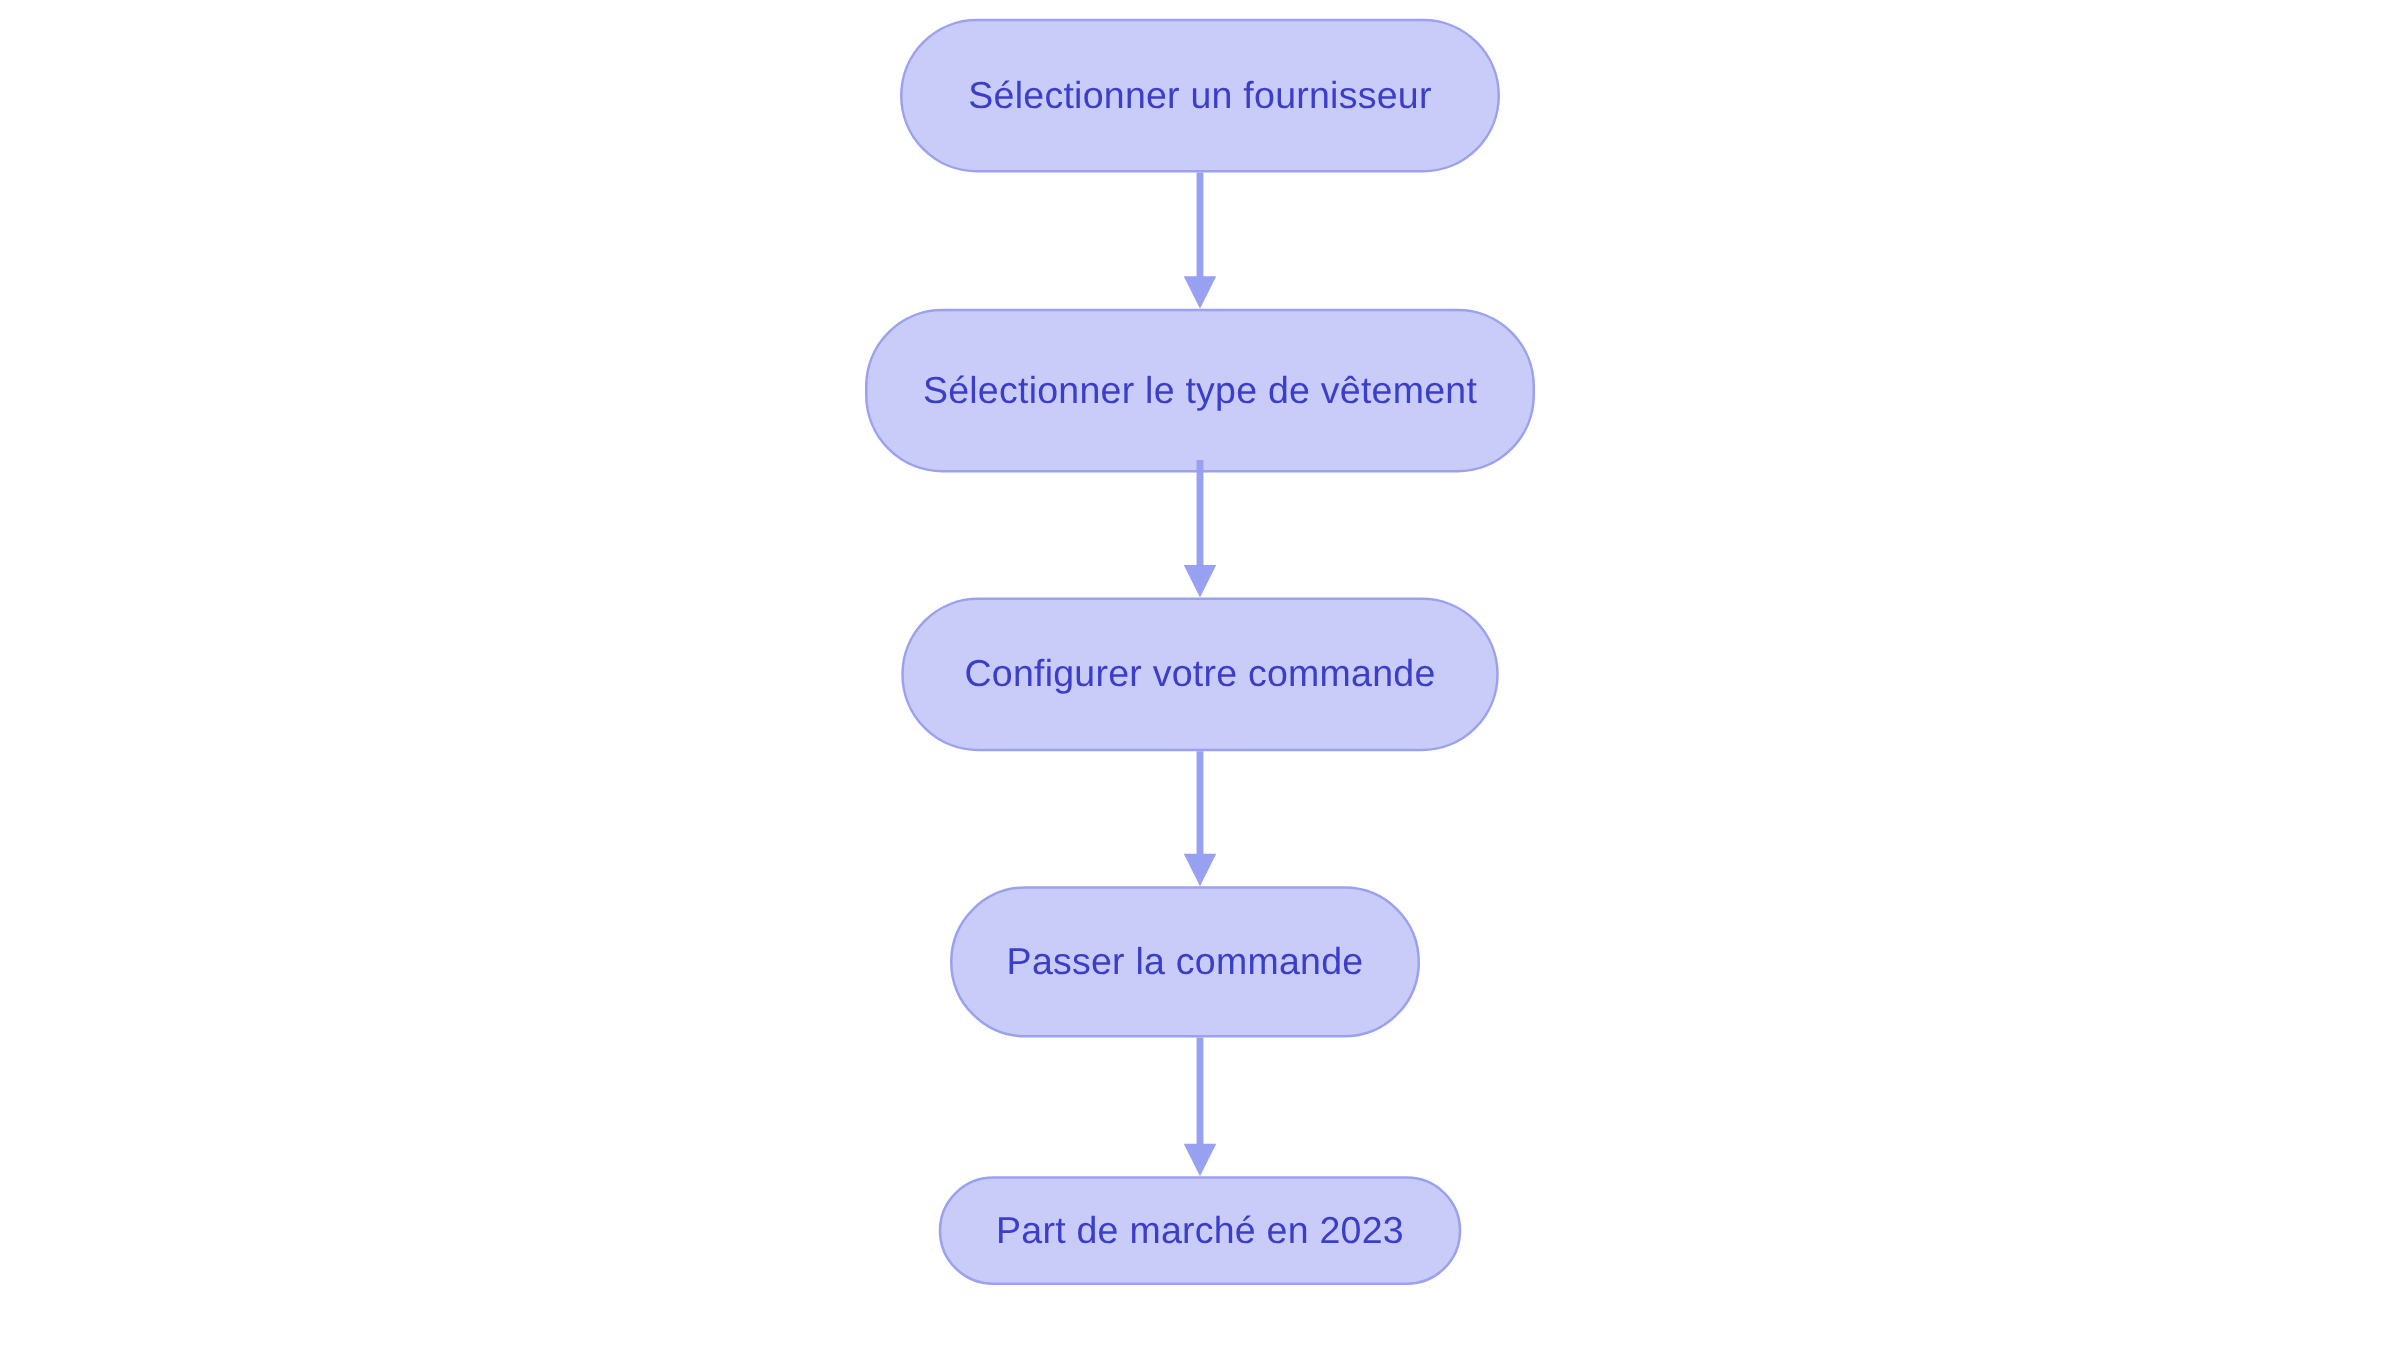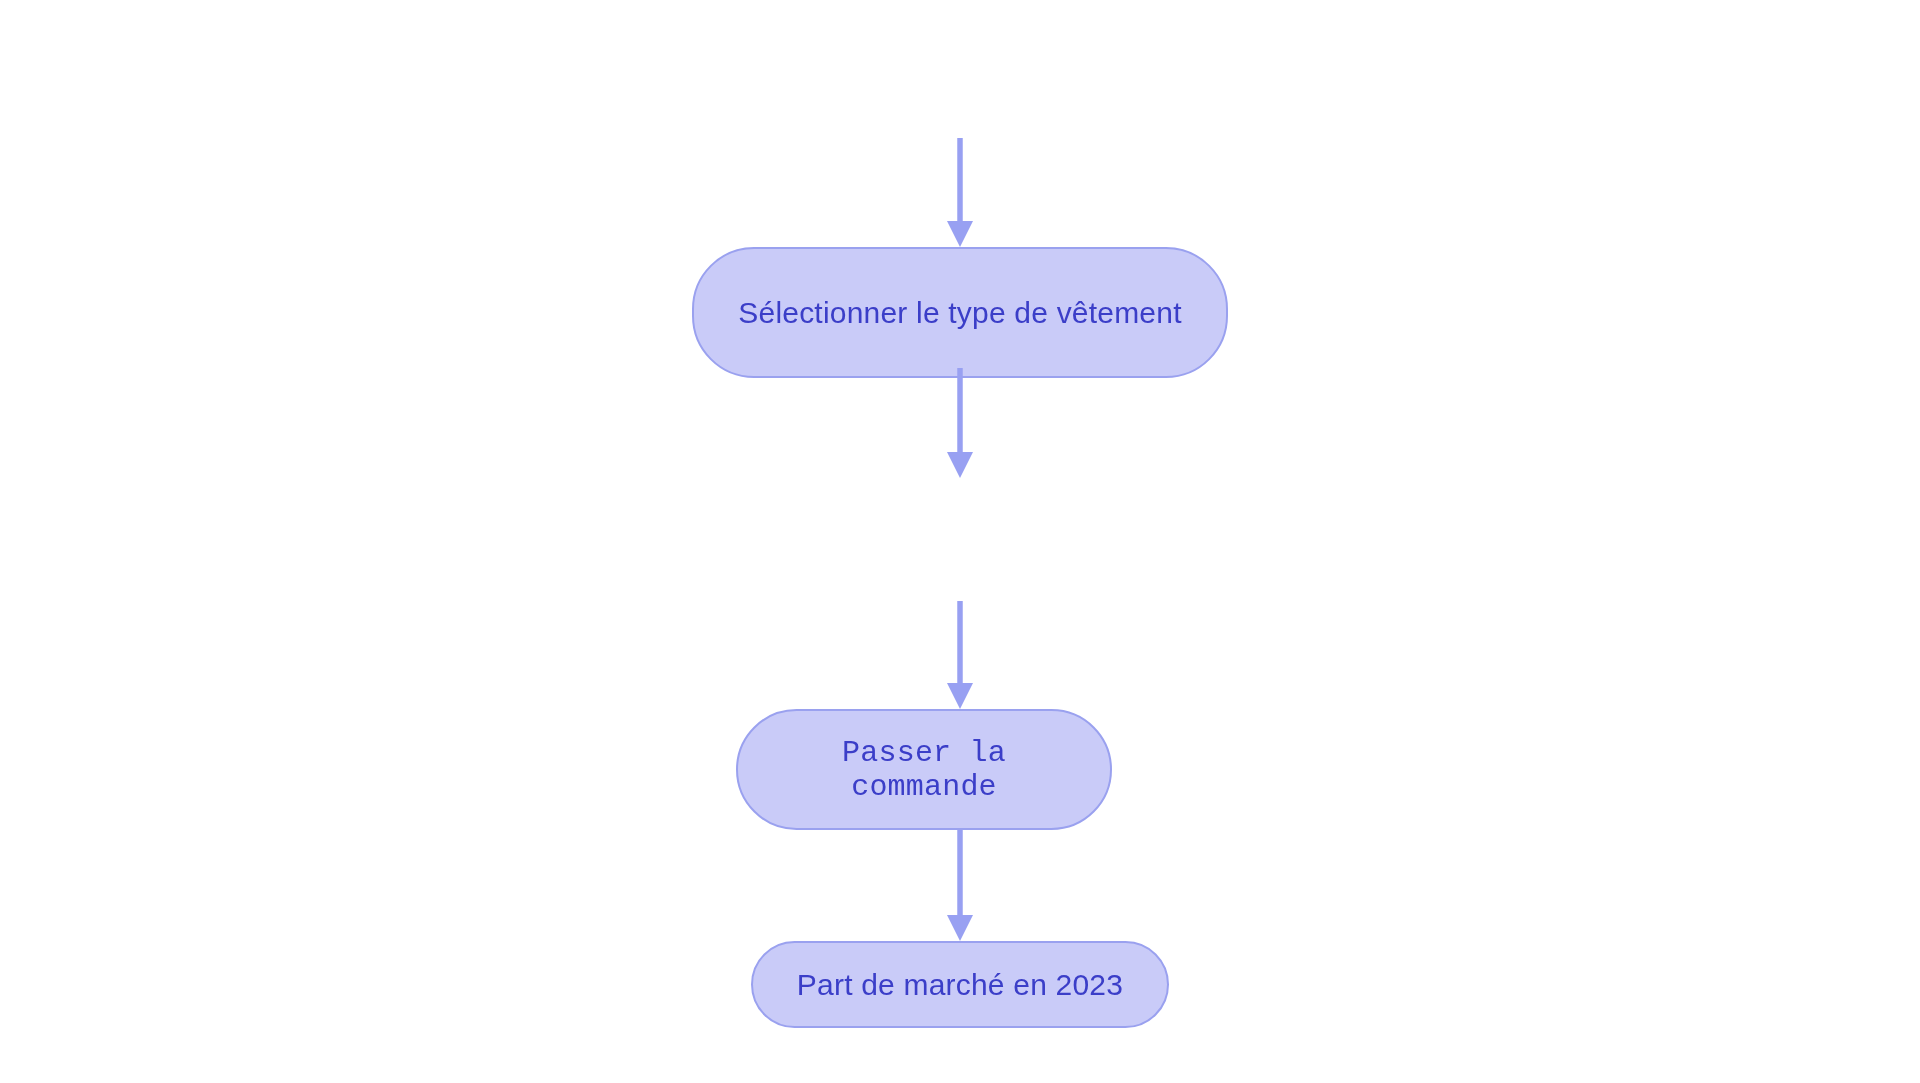--- a/index.html
+++ b/index.html
@@ -24,55 +24,61 @@
     border-radius: 62px;
     color: var(--node-text, #3b3ec8);
     font-size: 30px;
     letter-spacing: 0.2px;
     text-align: center;
     padding: 0 30px;
   }
   .node-1 { left: 720px; top:  15px; width: 480px; height: 123px; }
   .node-2 { left: 692px; top: 247px; width: 536px; height: 131px; }
   .node-3 { left: 721px; top: 478px; width: 478px; height: 123px; }
-  .node-4 { left: 736px; top: 709px; width: 376px; height: 121px; font-family: Liberation Mono, monospace; }
+  .node-4 { left: 760px; top: 709px; width: 376px; height: 121px; }
   .node-5 { left: 751px; top: 941px; width: 418px; height: 87px; }
   .arrow {
     position: absolute;
     left: 945px;
     width: 30px;
     overflow: visible;
   }
   .arrow-1 { top: 138px; height: 109px; }
   .arrow-2 { top: 368px; height: 110px; }
   .arrow-3 { top: 601px; height: 108px; }
   .arrow-4 { top: 830px; height: 111px; }
   .arrow line   { stroke: var(--arrow-color, #98a0f2); stroke-width: 5.5; }
   .arrow polygon { fill: var(--arrow-color, #98a0f2); }
 </style>
 </head>
 <body>
 
 <div class="canvas">
 
+  <div class="node node-1">
+    <span>Sélectionner un fournisseur</span>
+  </div>
 
   <svg class="arrow arrow-1" viewBox="0 0 30 109" xmlns="http://www.w3.org/2000/svg">
     <line x1="15" y1="0" x2="15" y2="85"></line>
     <polygon points="2,83 28,83 15,109"></polygon>
   </svg>
 
   <div class="node node-2">
     <span>Sélectionner le type de vêtement</span>
   </div>
 
   <svg class="arrow arrow-2" viewBox="0 0 30 110" xmlns="http://www.w3.org/2000/svg">
     <line x1="15" y1="0" x2="15" y2="86"></line>
     <polygon points="2,84 28,84 15,110"></polygon>
   </svg>
 
+  <div class="node node-3">
+    <span>Configurer votre commande</span>
+  </div>
 
   <svg class="arrow arrow-3" viewBox="0 0 30 108" xmlns="http://www.w3.org/2000/svg">
     <line x1="15" y1="0" x2="15" y2="84"></line>
     <polygon points="2,82 28,82 15,108"></polygon>
   </svg>
 
   <div class="node node-4">
     <span>Passer la commande</span>
   </div>
 

